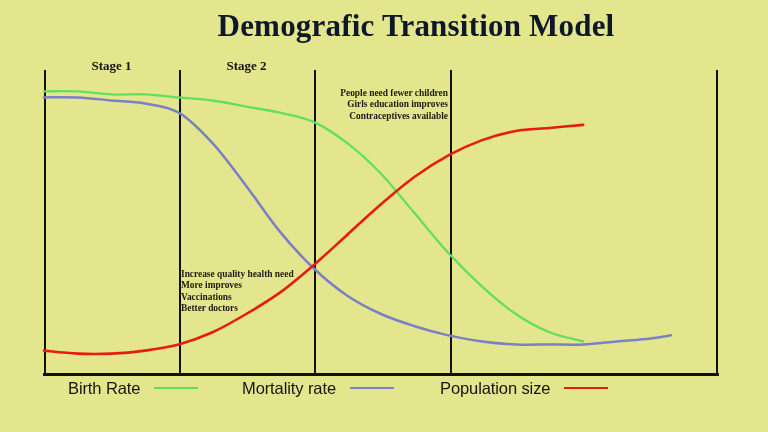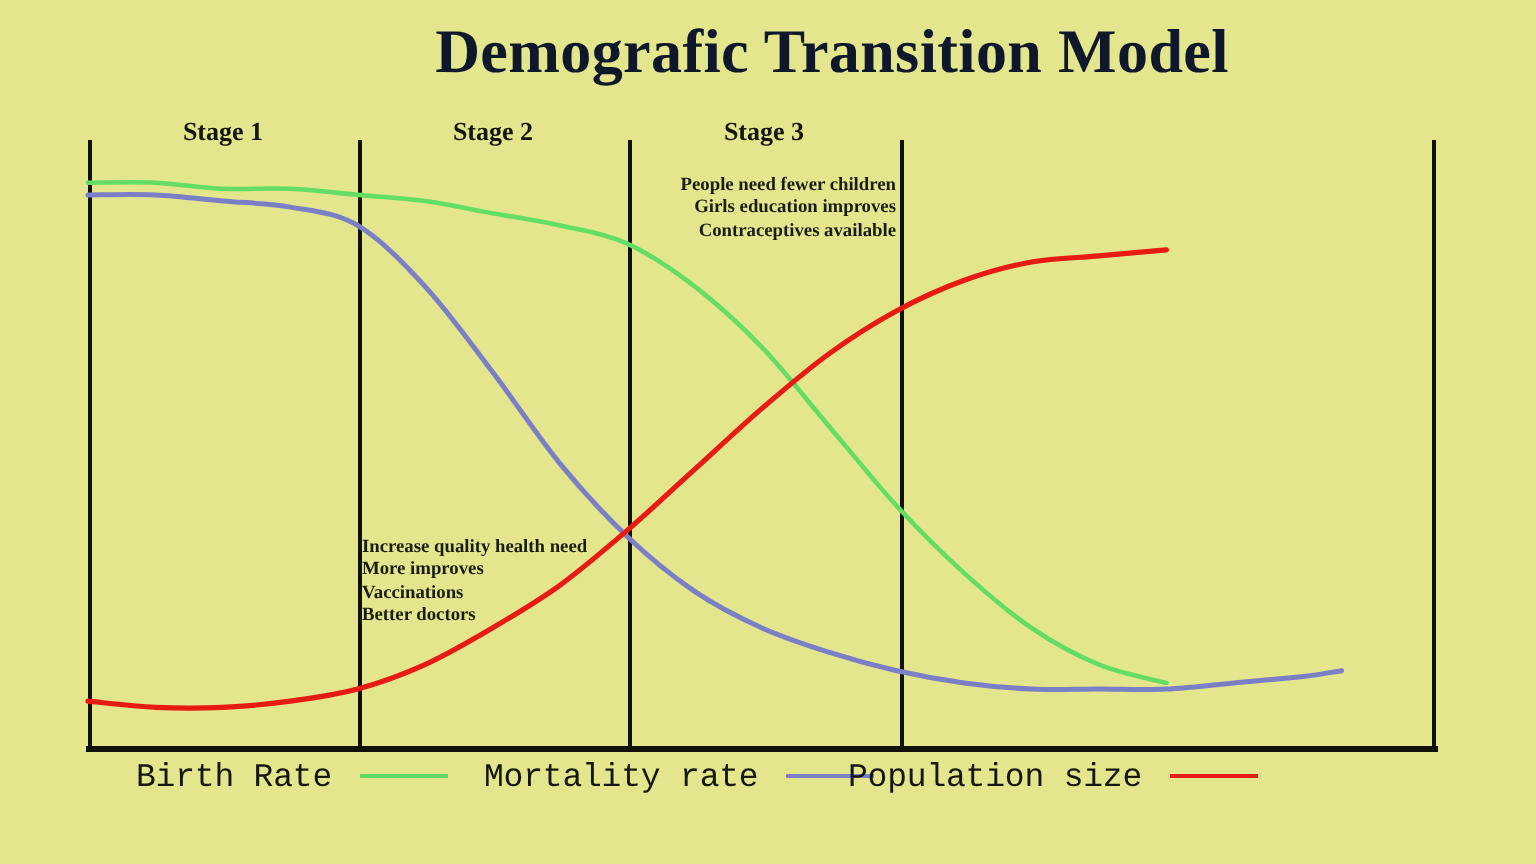--- a/index.html
+++ b/index.html
@@ -115,58 +115,57 @@
   }
   .legend-item {
     position: absolute;
     top: 0;
     height: 26px;
     display: flex;
     align-items: center;
     white-space: nowrap;
   }
   .legend-label {
-    font-family: Liberation Mono, monospace;
+    font-family: Liberation Sans, sans-serif;
     font-size: 16.5px;
     font-weight: 400;
     color: #16160e;
     letter-spacing: -0.1px;
   }
   .legend-swatch {
     display: inline-block;
     width: 44px;
     height: 0;
     border-top-width: 2.2px;
     border-top-style: solid;
     margin-left: 14px;
   }
   #legend-item-birth-rate      { left: 68px; }
   #legend-item-mortality-rate  { left: 242px; }
-  #legend-item-population-size { left: 424px; }
+  #legend-item-population-size { left: 440px; }
 </style>
 </head>
 <body>
 
 <div id="stage" style="background: rgb(227, 230, 140);">
 
   <div id="chart-title">Demografic Transition Model</div>
 
   <div id="plot-area">
     <div class="axis-line" id="axis-left"></div>
     <div class="axis-line" id="axis-right"></div>
     <div class="axis-line" id="axis-bottom"></div>
 
     <div class="stage-divider" style="left:134.5px"></div>
     <div class="stage-divider" style="left:269.5px"></div>
     <div class="stage-divider" style="left:405.5px"></div>
   </div>
 
   <div class="stage-label" style="left:44px;  width:135px">Stage 1</div>
   <div class="stage-label" style="left:179px; width:135px">Stage 2</div>
-  <div class="stage-label" style="left:314px; width:136px">Stage 3</div>
 
 
   <div class="annotation" id="annotation-stage-2">
     <span class="ann-line">Increase quality health need</span>
     <span class="ann-line">More improves</span>
     <span class="ann-line">Vaccinations</span>
     <span class="ann-line">Better doctors</span>
   </div>
 
   <div class="annotation" id="annotation-stage-3">

